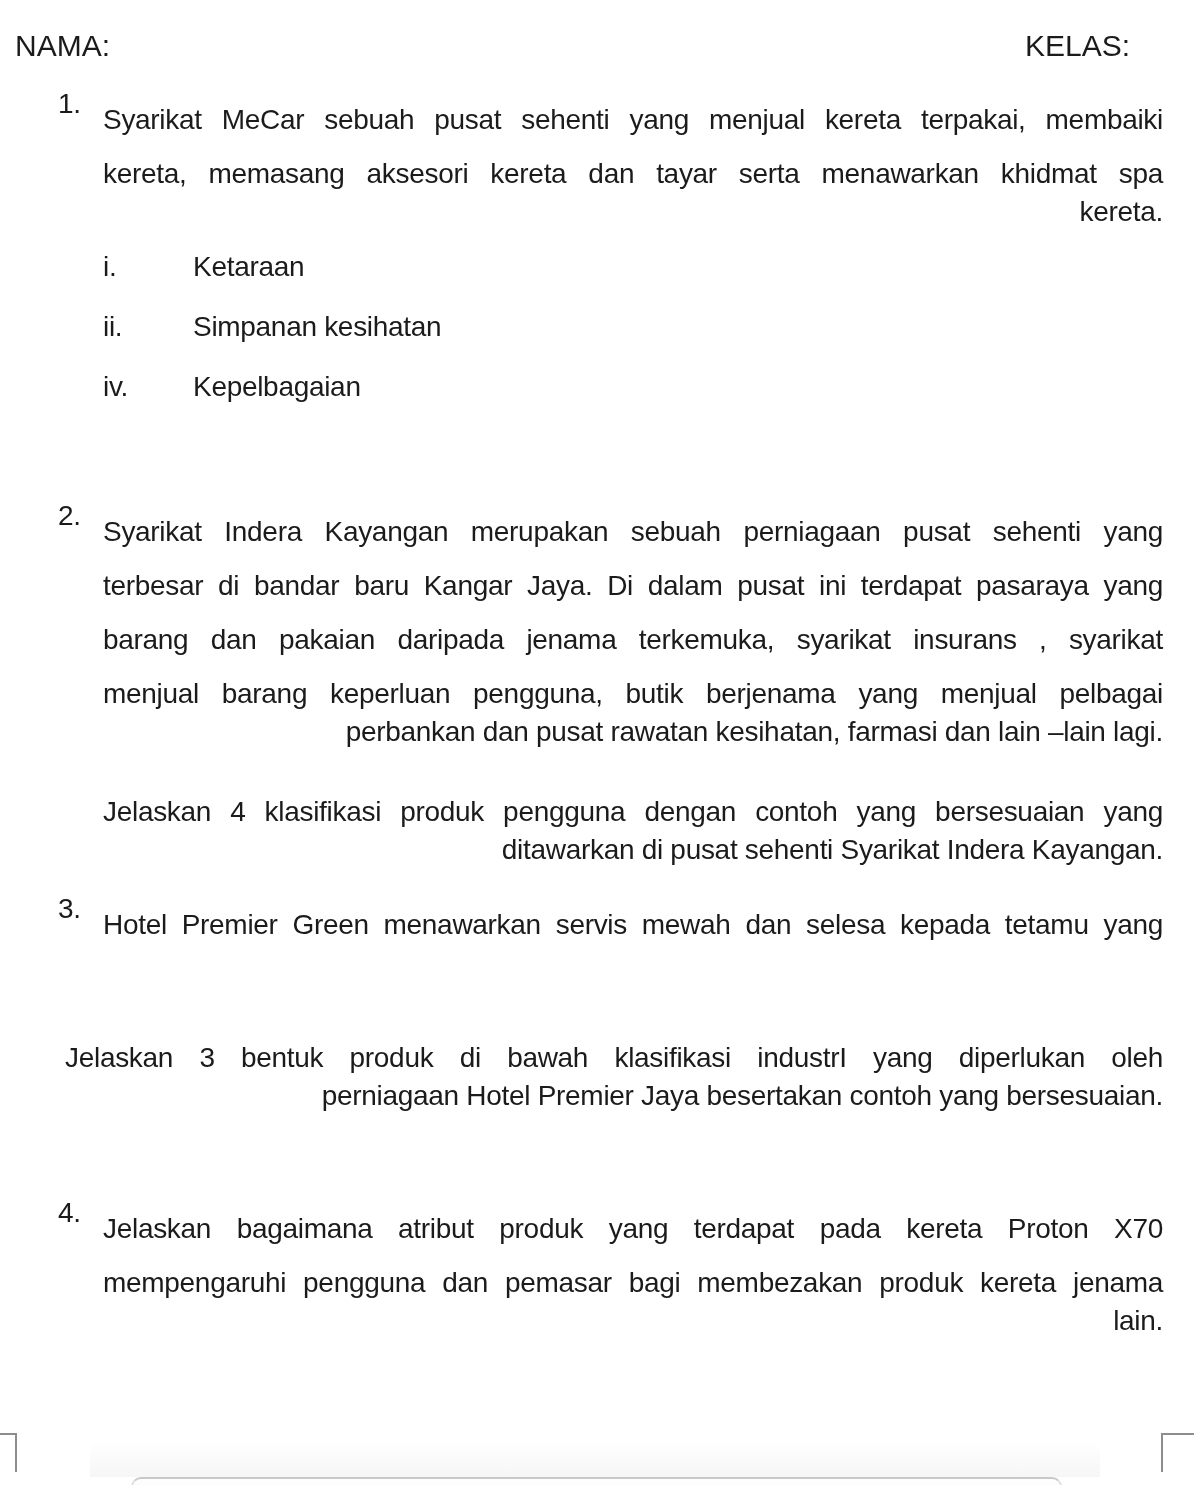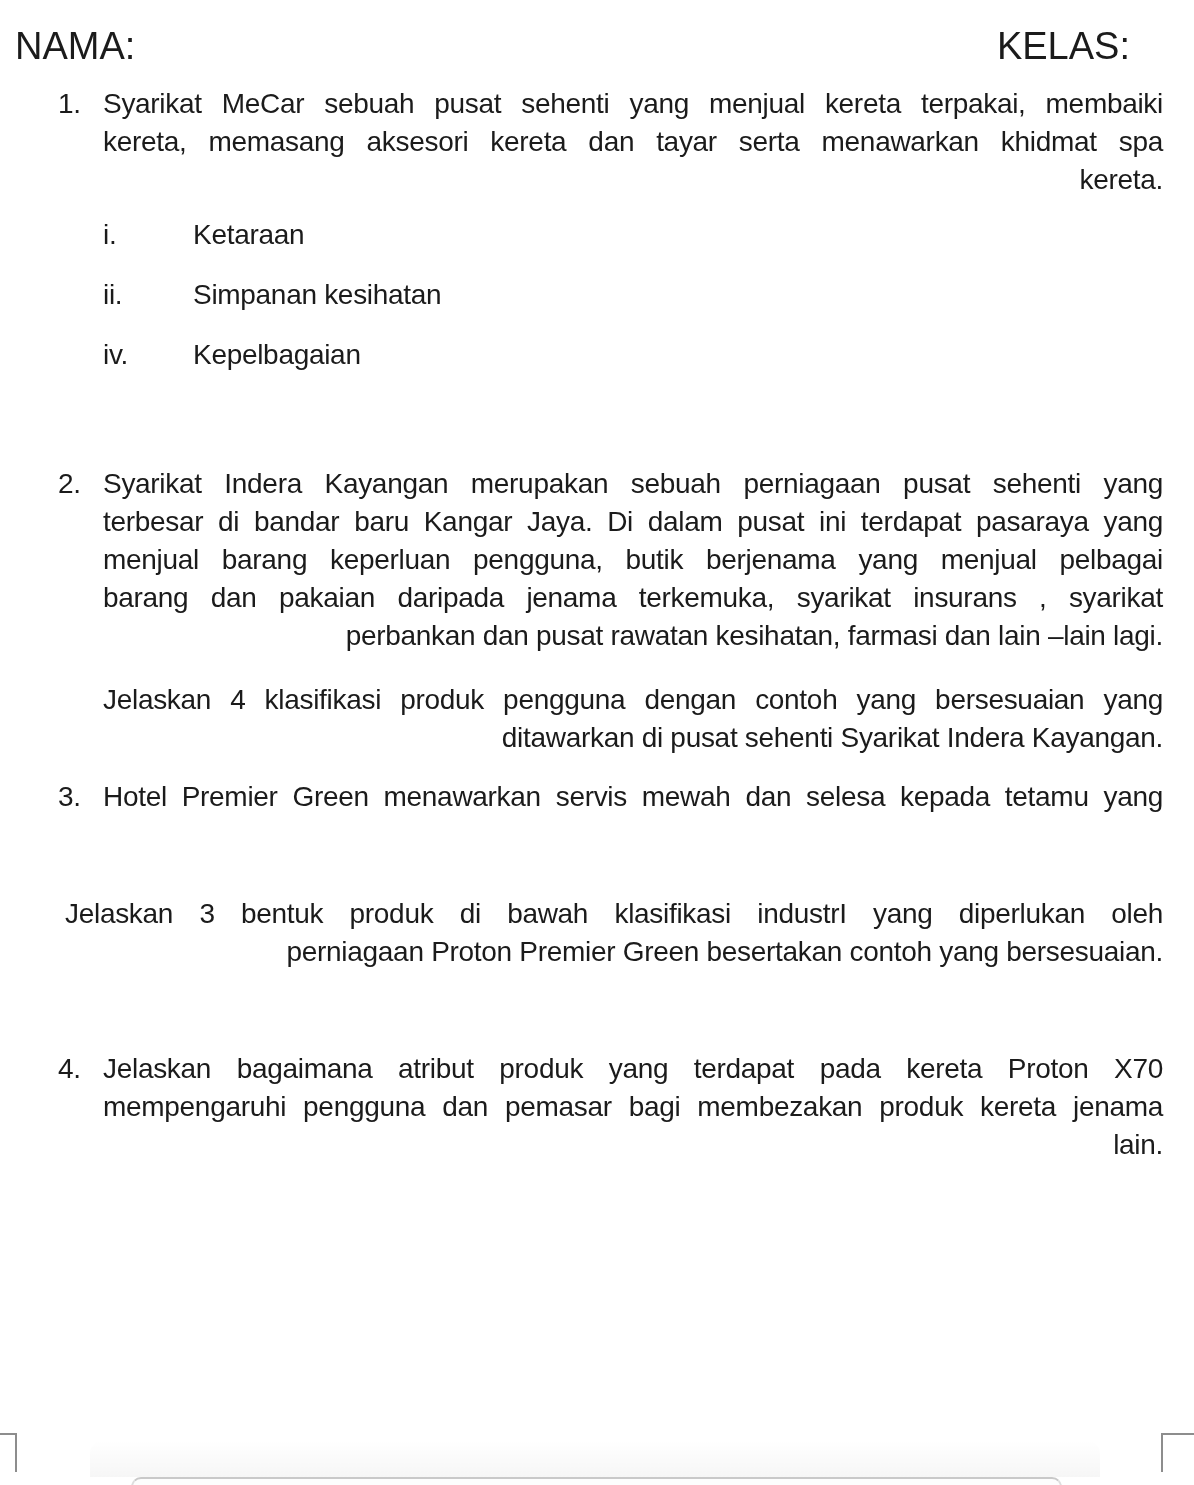--- a/index.html
+++ b/index.html
@@ -17,40 +17,41 @@
   }
   .page {
     position: absolute;
     inset: 0;
   }
   
   .header-row {
     display: flex;
     justify-content: space-between;
     padding: 27px 64px 0 15px;
-    font-size: 38px;
+    font-size: 30px;
     line-height: 38px;
   }
   
   .q {
     display: grid;
     grid-template-columns: 45px 1fr;
     padding-left: 58px;
     padding-right: 31px;
     font-size: 28px;
     line-height: 38px;
     letter-spacing: -0.3px;
   }
   .qnum { text-align: left; }
   .qtext { min-width: 0; }
   .jline {
     text-align: justify;
     text-justify: inter-word;
     text-align-last: justify;
     white-space: normal;
+    margin-top: 16px;
   }
   .lline {
     text-align: right;
     white-space: pre-wrap;
   }
   
   .m-q1     { margin-top: 20px; }
   .m-intro1 { margin-top: 81px; }
   .m-roman  { margin-top: 17px; }
   .m-q2     { margin-top: 75px; }
@@ -140,22 +141,22 @@
         <span>Kepelbagaian</span>
       </div>
     </div>
   </div>
 
   <div class="q m-q2">
     <div class="qnum">2.</div>
     <div class="qtext">
       <div class="jline">Syarikat Indera Kayangan merupakan sebuah perniagaan pusat sehenti yang</div>
       <div class="jline">terbesar di bandar baru Kangar Jaya. Di dalam pusat ini terdapat pasaraya yang</div>
+      <div class="jline">barang dan pakaian daripada jenama terkemuka, syarikat insurans , syarikat</div>
       <div class="jline">menjual barang keperluan pengguna, butik berjenama yang menjual pelbagai</div>
-      <div class="jline">barang dan pakaian daripada jenama terkemuka, syarikat insurans , syarikat</div>
       <div class="lline">perbankan dan pusat rawatan kesihatan, farmasi dan lain –lain lagi.</div>
     </div>
   </div>
 
   <div class="q m-q2task">
     <div class="qnum"></div>
     <div class="qtext">
       <div class="jline">Jelaskan 4 klasifikasi produk pengguna dengan contoh yang bersesuaian yang</div>
       <div class="lline">ditawarkan di pusat sehenti Syarikat Indera Kayangan.</div>
     </div>
@@ -165,21 +166,21 @@
     <div class="qnum">3.</div>
     <div class="qtext">
       <div class="jline">Hotel Premier Green menawarkan servis mewah dan selesa kepada tetamu yang</div>
     </div>
   </div>
 
   <div class="q m-q3task">
     <div class="qnum"></div>
     <div class="qtext">
       <div class="jline">Jelaskan 3 bentuk produk di bawah klasifikasi industrI  yang diperlukan oleh</div>
-      <div class="lline">perniagaan Proton Premier Green besertakan contoh yang bersesuaian.</div>
+      <div class="lline">perniagaan Hotel Premier Jaya besertakan contoh yang bersesuaian.</div>
     </div>
   </div>
 
   <div class="q m-q4">
     <div class="qnum">4.</div>
     <div class="qtext">
       <div class="jline">Jelaskan bagaimana atribut produk yang terdapat pada kereta Proton X70</div>
       <div class="jline">mempengaruhi pengguna dan pemasar bagi membezakan produk kereta jenama</div>
       <div class="lline">lain.</div>
     </div>

